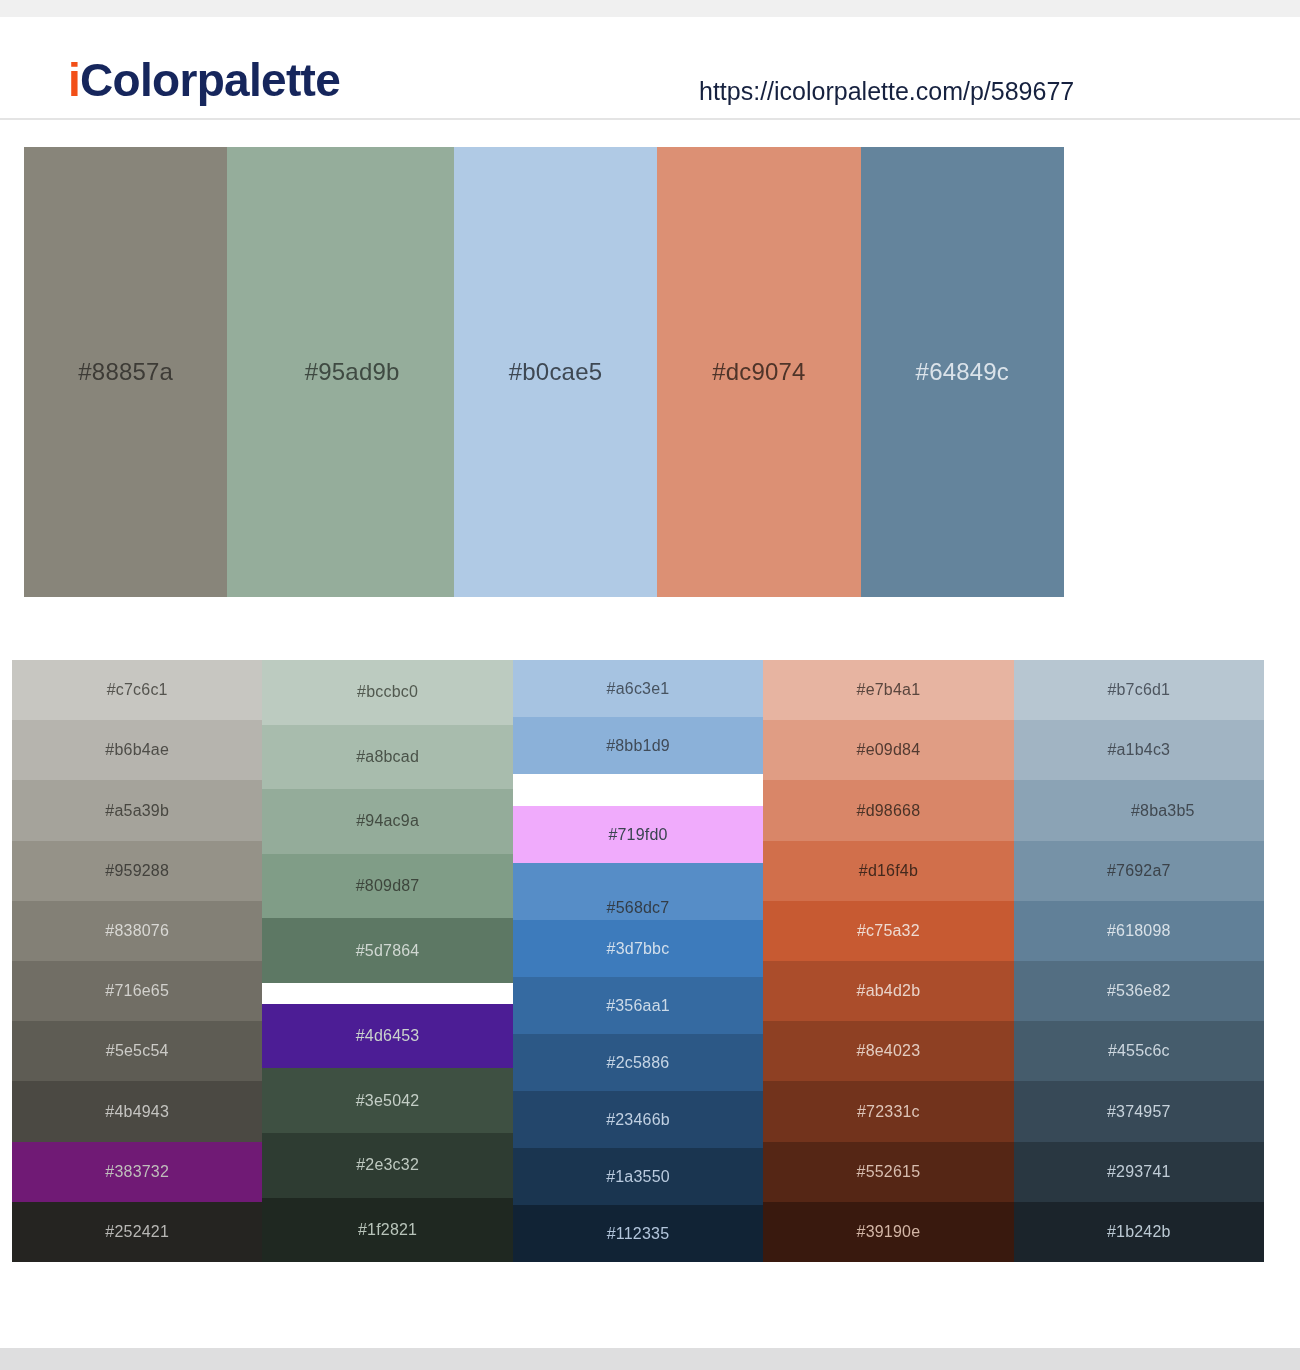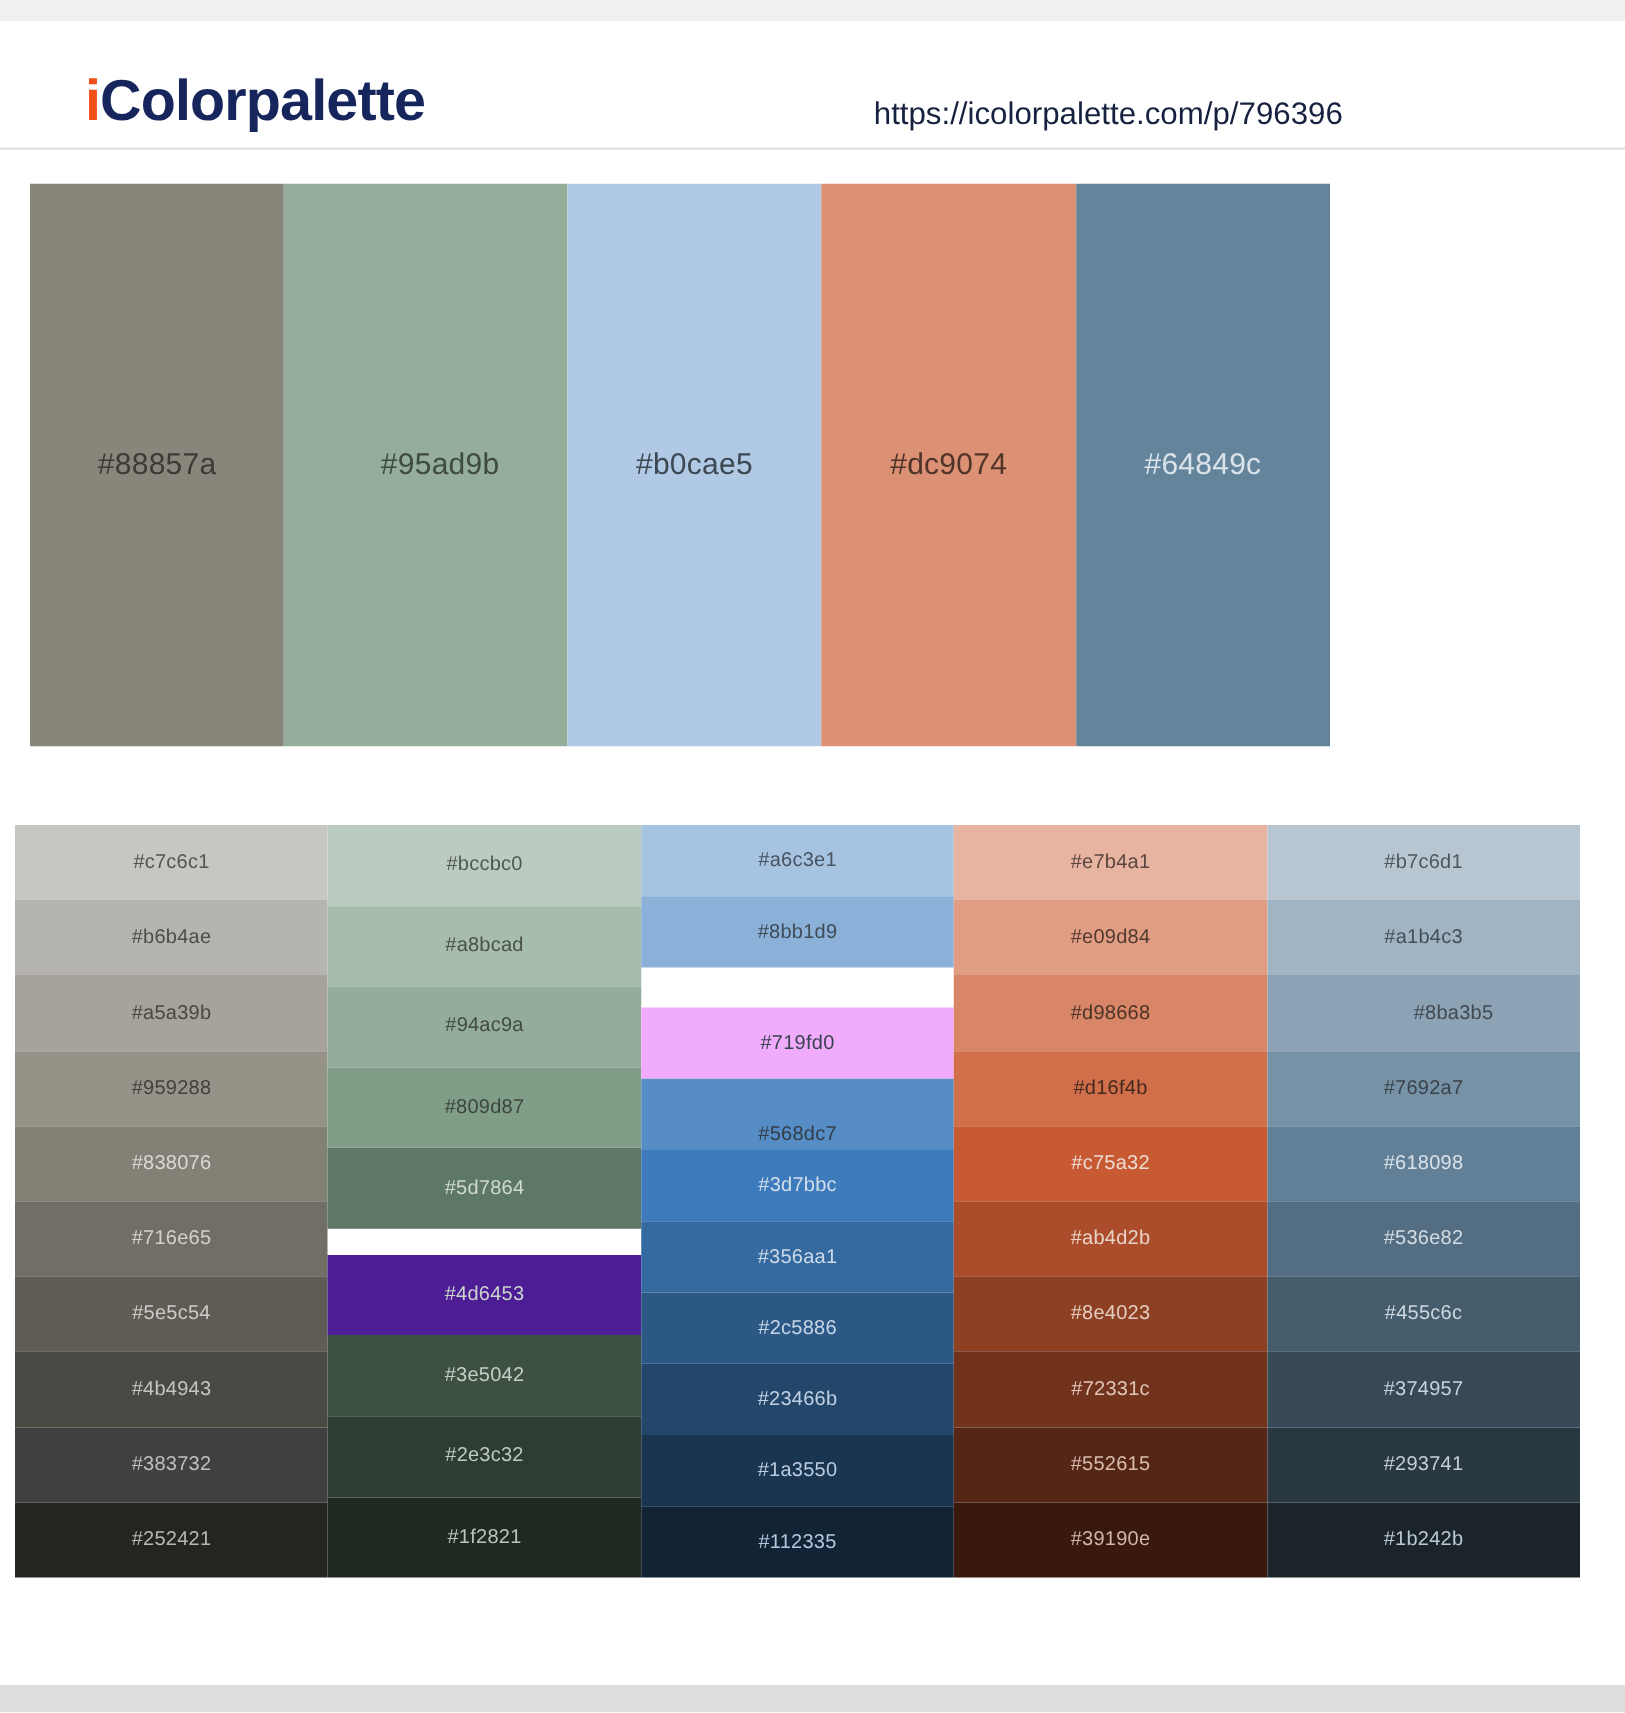--- a/index.html
+++ b/index.html
@@ -120,21 +120,21 @@
 </style>
 </head>
 <body>
 
 <div class="top-strip"></div>
 
 <div class="site-header">
   <div class="logo">
     <span class="logo-i">i</span><span class="logo-rest">Colorpalette</span>
   </div>
-  <div class="page-url">https://icolorpalette.com/p/796396</div>
+  <div class="page-url">https://icolorpalette.com/p/589677</div>
 </div>
 
 <div class="palette-wrap">
 
 <div class="palette-swatch" style="background: rgb(136, 133, 122);">
       <span class="swatch-label" style="color: rgb(61, 59, 54);">#88857a</span>
     </div>
     <div class="palette-swatch" style="background: rgb(149, 173, 155); padding-left: 23px;">
       <span class="swatch-label" style="color: rgb(63, 74, 66);">#95ad9b</span>
     </div>
@@ -169,21 +169,21 @@
       </div>
       <div class="shade-cell" style="background: rgb(113, 110, 101);">
         <span class="shade-label" style="color: rgb(210, 209, 205);">#716e65</span>
       </div>
       <div class="shade-cell" style="background: rgb(94, 92, 84);">
         <span class="shade-label" style="color: rgb(204, 203, 199);">#5e5c54</span>
       </div>
       <div class="shade-cell" style="background: rgb(75, 73, 67);">
         <span class="shade-label" style="color: rgb(197, 196, 193);">#4b4943</span>
       </div>
-      <div class="shade-cell" style="background: #404040;">
+      <div class="shade-cell" style="background: #701a75;">
         <span class="shade-label" style="color: rgb(191, 190, 187);">#383732</span>
       </div>
       <div class="shade-cell" style="background: rgb(37, 36, 33);">
         <span class="shade-label" style="color: rgb(184, 183, 181);">#252421</span>
       </div>
     </div>
     <div class="shade-col">
       <div class="shade-cell" style="background: rgb(188, 203, 192);">
         <span class="shade-label" style="color: rgb(81, 89, 79);">#bccbc0</span>
       </div>

